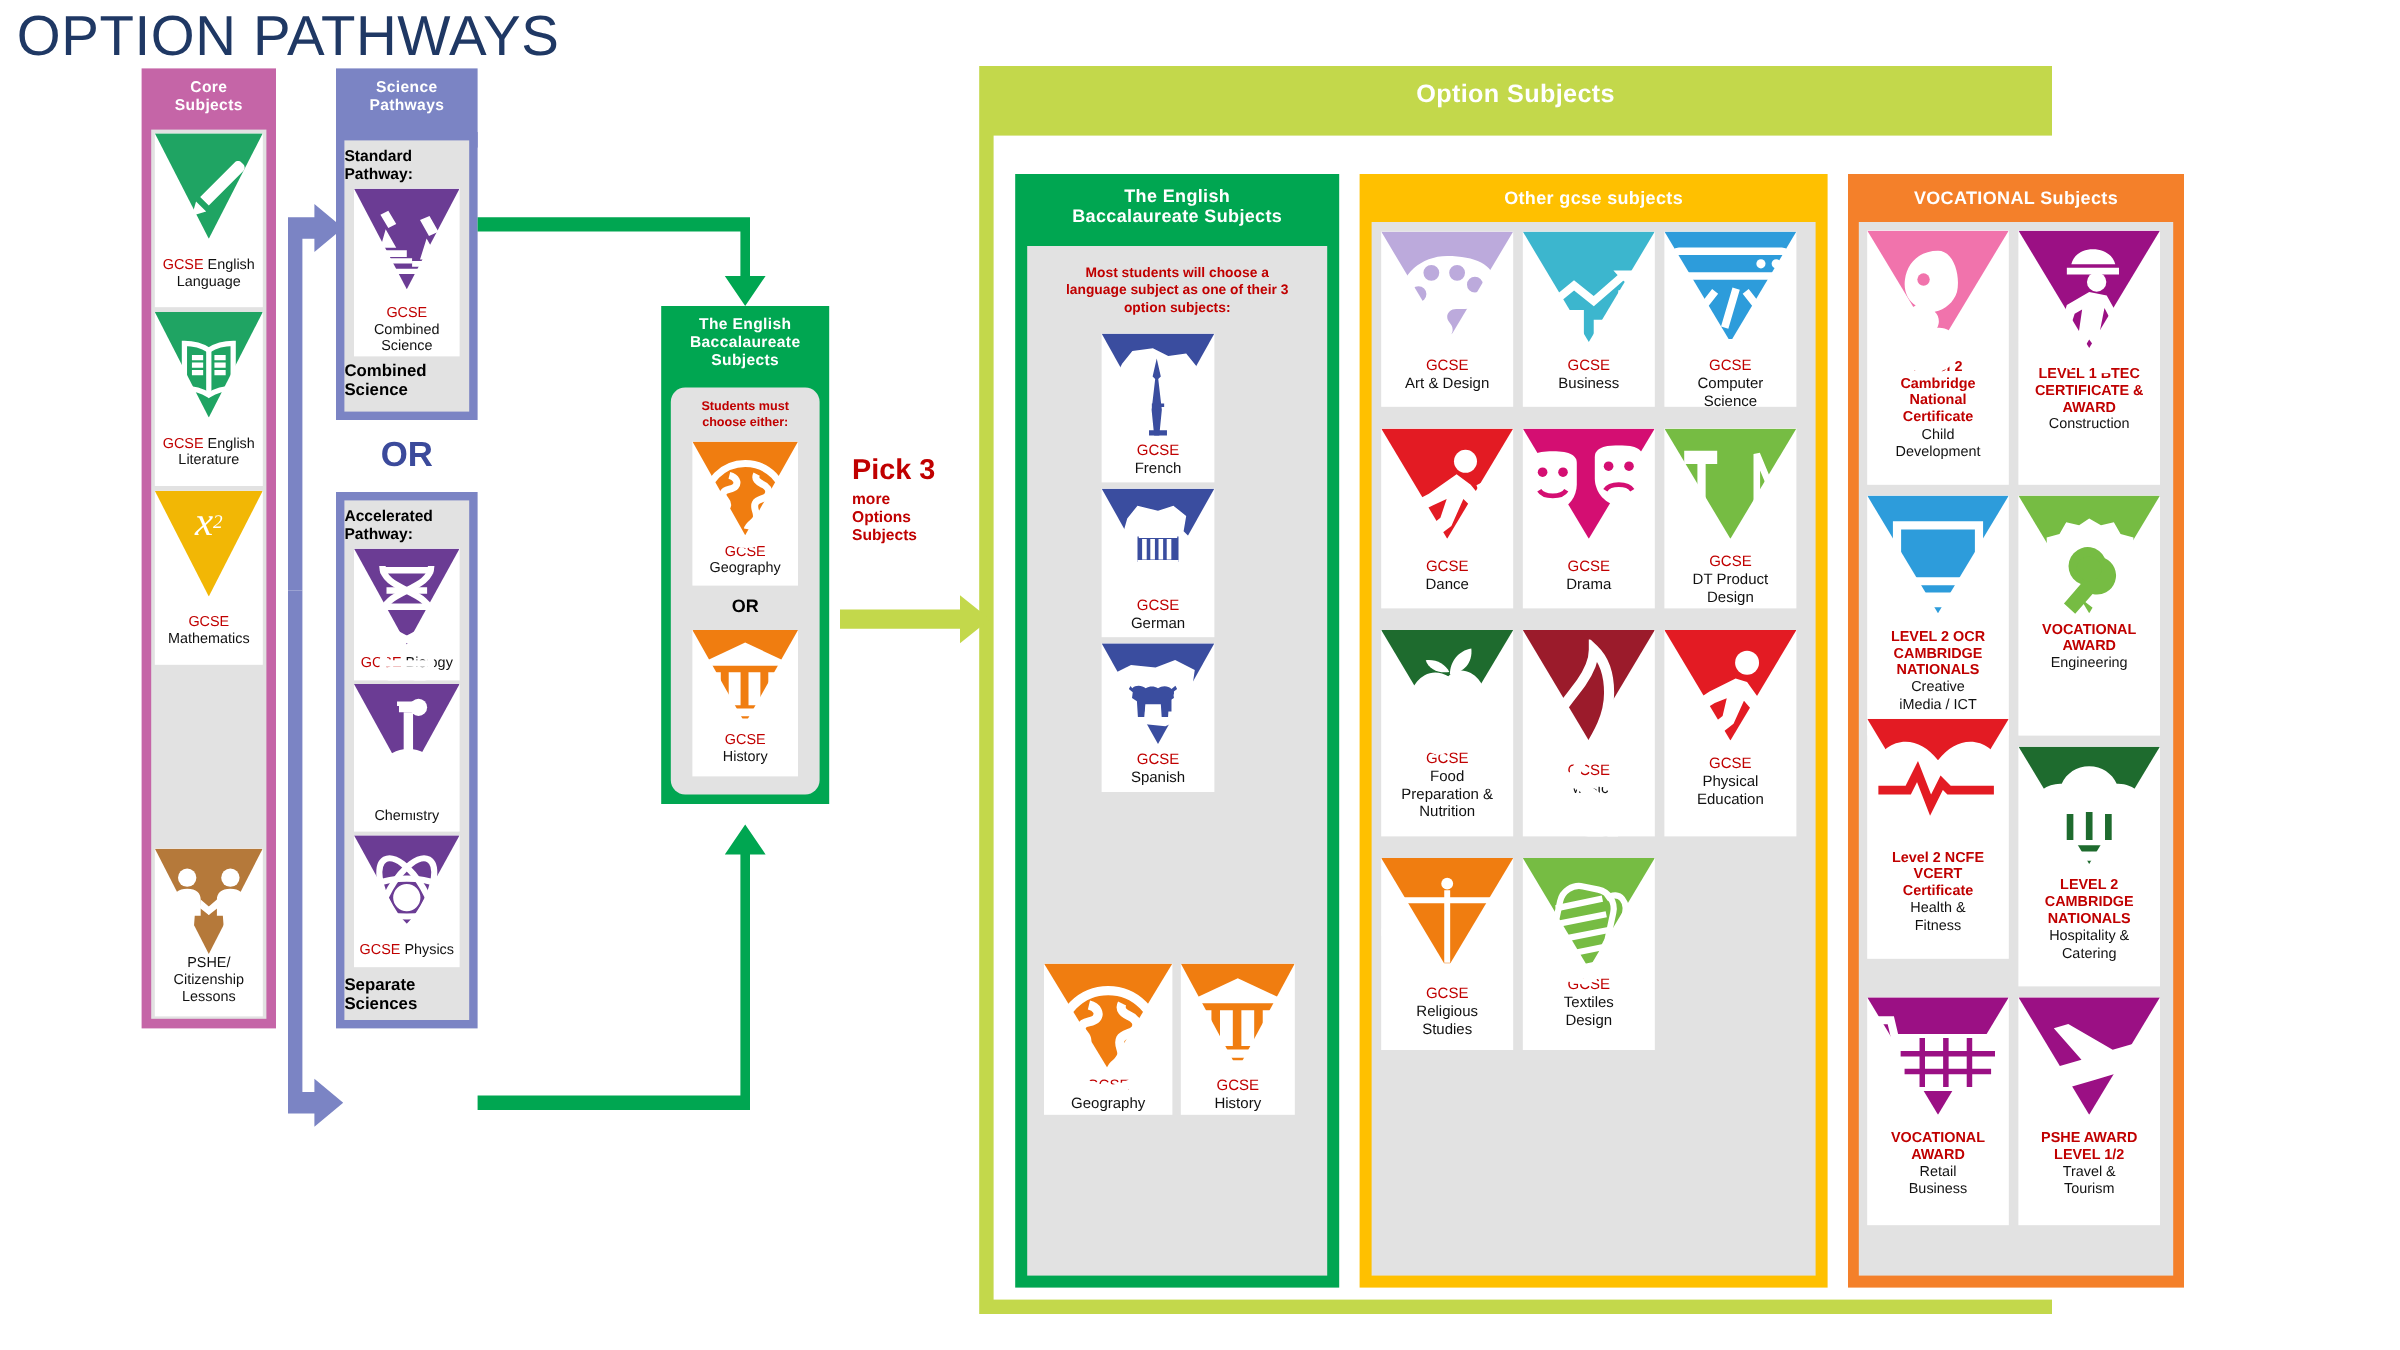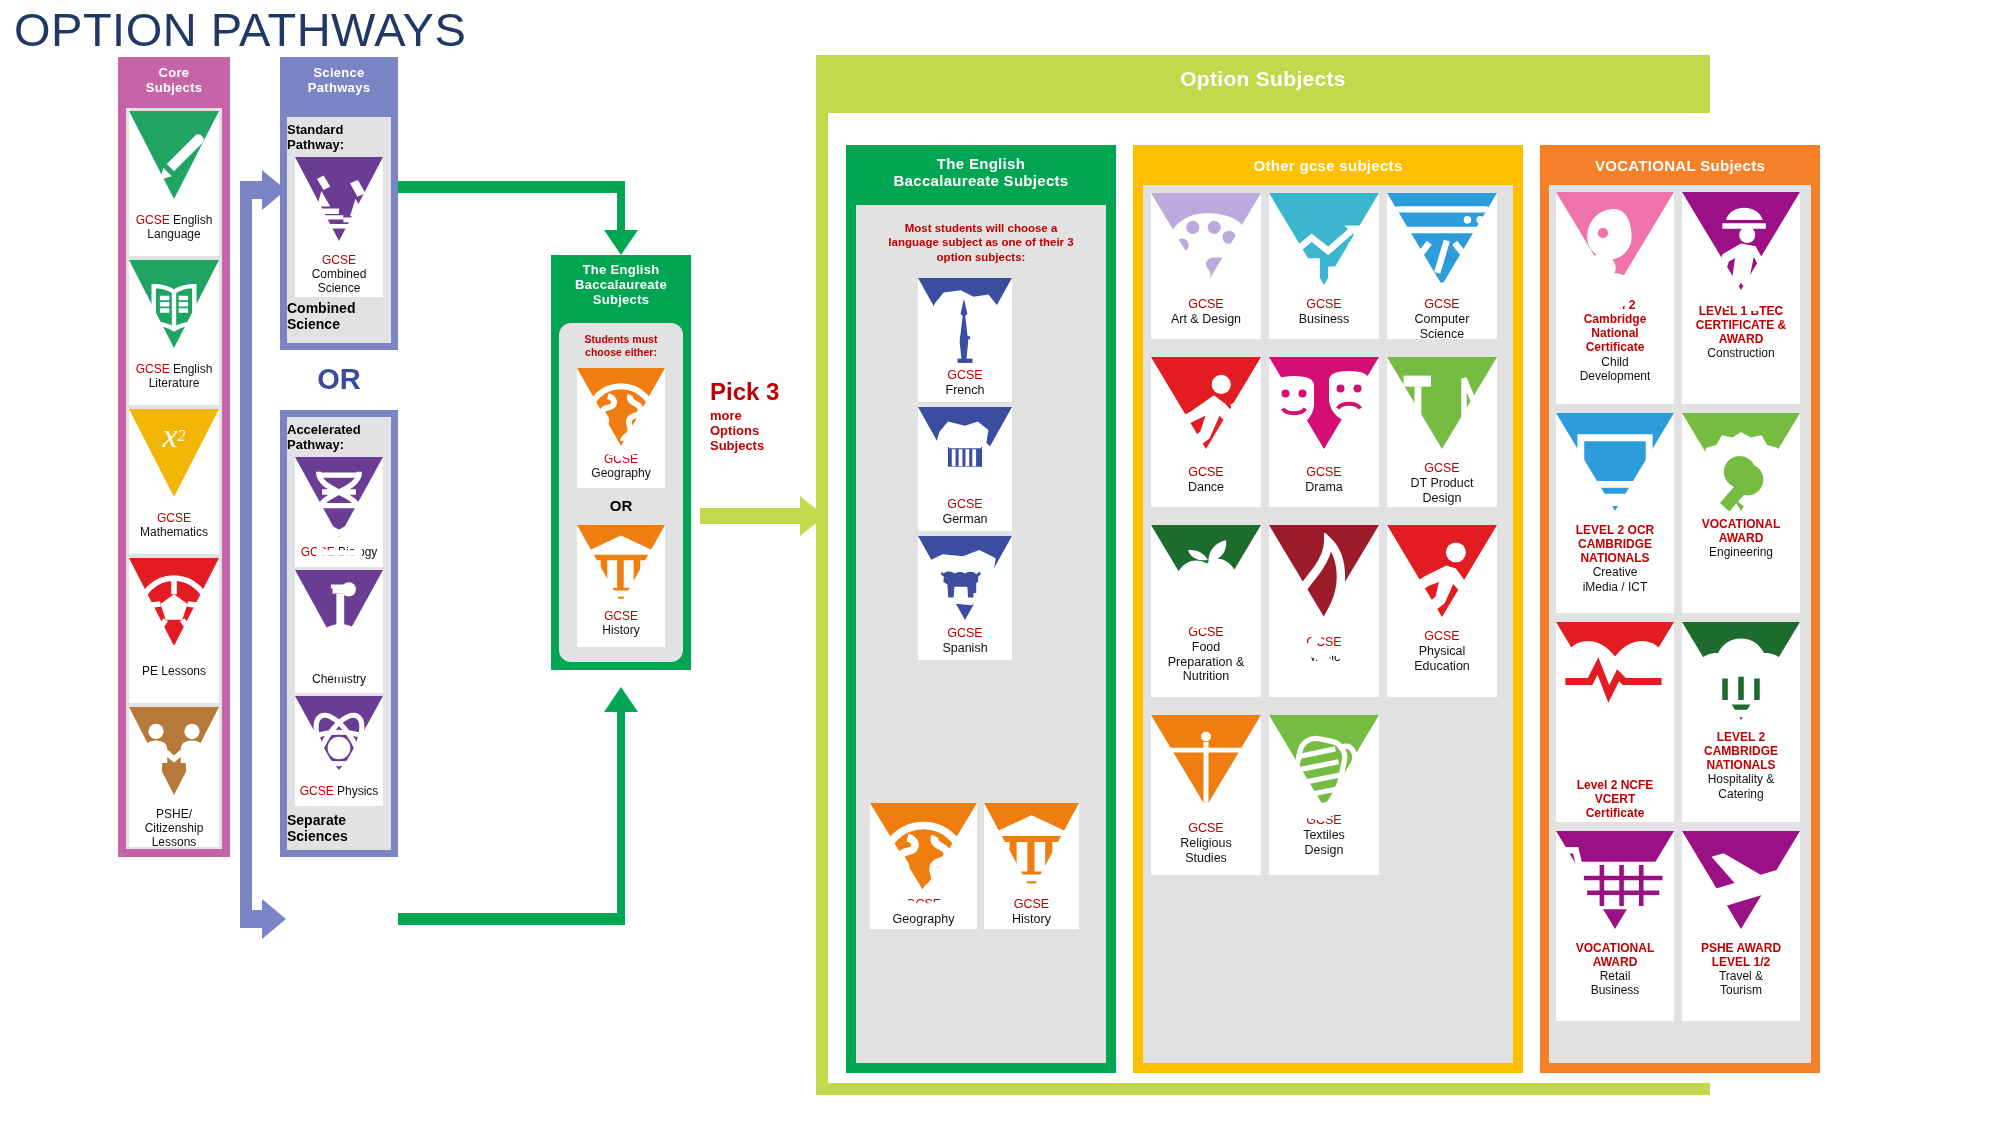--- a/index.html
+++ b/index.html
@@ -115,55 +115,38 @@
             <span>x</span>
               <span style="font-size:16px; vertical-align:super;">2</span>
           </div>
         </div>
         <div class="lbl" style="font-size:12px; margin-top:14px;">
           <div class="q">GCSE</div>
           <div>Mathematics</div>
         </div>
       </div>
 
-      <div class="card" style="position:absolute; left:3px; top:450px; width:90px; height:145px;">
-        <div class="tri" style="height:88px;">
-          <svg viewBox="0 0 100 100" preserveAspectRatio="none">
-            <polygon points="0,0 100,0 50,100" fill="#E31B23"></polygon>
-          </svg>
-          <div class="glyph" style="top:10px;">
-            <svg width="34" height="34" viewBox="0 0 24 24">
-                <circle cx="12" cy="12" r="9.3" fill="none" stroke="#fff" stroke-width="1.5"></circle>
-                <polygon points="12,7 15.6,9.6 14.2,13.8 9.8,13.8 8.4,9.6" fill="#fff"></polygon>
-                <path d="M12 3.2 12 7M20.8 10.2 15.6 9.6M18.2 19.5 14.2 13.8M5.8 19.5 9.8 13.8M3.2 10.2 8.4 9.6" stroke="#fff" stroke-width="1.5" fill="none"></path>
-              </svg>
-          </div>
-        </div>
-        <div class="lbl" style="font-size:12px; margin-top:18px;">
-          <div>PE Lessons</div>
-        </div>
-      </div>
 
       <div class="card" style="position:absolute; left:3px; top:599px; width:90px; height:140px;">
         <div class="tri" style="height:88px;">
           <svg viewBox="0 0 100 100" preserveAspectRatio="none">
             <polygon points="0,0 100,0 50,100" fill="#B5793A"></polygon>
           </svg>
           <div class="glyph" style="top:12px;">
             <svg width="40" height="30" viewBox="0 0 40 30" fill="#fff">
               <circle cx="12" cy="5.5" r="3.4"></circle>
                 <path d="M12 9.6c-3.4 0-5 1.6-5 4v6h2.2l.6 8h4.4l.6-8H17v-6c0-2.4-1.6-4-5-4z"></path>
                 <path d="M7 13.6 2.5 17.5l1.5 1.8 3.3-2.6zM17 13.6l4.5 3.9-1.5 1.8-3.3-2.6z"></path>
               <circle cx="28" cy="5.5" r="3.4"></circle>
                 <path d="M28 9.6c-3.4 0-5 1.6-5 4v6h2.2l.6 8h4.4l.6-8H33v-6c0-2.4-1.6-4-5-4z"></path>
                 <path d="M23 13.6 18.5 17.5l1.5 1.8 3.3-2.6zM33 13.6l4.5 3.9-1.5 1.8-3.3-2.6z"></path>
             </svg>
           </div>
         </div>
-        <div class="lbl" style="font-size:12px; margin-top:12px;">
+        <div class="lbl" style="font-size:12px; margin-top:0;">
           <div>PSHE/</div>
           <div>Citizenship</div>
           <div>Lessons</div>
         </div>
       </div>
 
     </div>
   </div>
 
   <div class="colframe" style="left:280px; top:57px; width:118px; height:66px; background:#7B84C4;">
@@ -764,21 +747,21 @@
                   </svg>
               </div>
             </div>
             <div class="lbl" style="font-size:12px; margin-top:6px;">
               <div class="qb">VOCATIONAL</div>
               <div class="qb">AWARD</div>
               <div>Engineering</div>
             </div>
           </div>
 
-          <div class="card" style="position:absolute; left:7px; top:437px; width:118px; height:200px;gap:48px;">
+          <div class="card" style="position:absolute; left:7px; top:414px; width:118px; height:200px;">
             <div class="tri" style="height:98px;">
               <svg viewBox="0 0 100 100" preserveAspectRatio="none">
                   <polygon points="0,0 100,0 50,100" fill="#E31B23"></polygon>
                 </svg>
               <div class="glyph" style="top:12px;">
                 <svg width="42" height="36" viewBox="0 0 38 32" fill="#fff">
                     <path d="M19 30S2 19.5 2 10.8C2 5.6 5.8 2 10.3 2 13.5 2 16.4 3.7 19 7c2.6-3.3 5.5-5 8.7-5C32.2 2 36 5.6 36 10.8 36 19.5 19 30 19 30z"></path>
                     <path d="M3 15h8l2.5-5 3.5 9 3-6 2 2h12" stroke="#E31B23" stroke-width="2.3" fill="none"></path>
                   </svg>
               </div>

